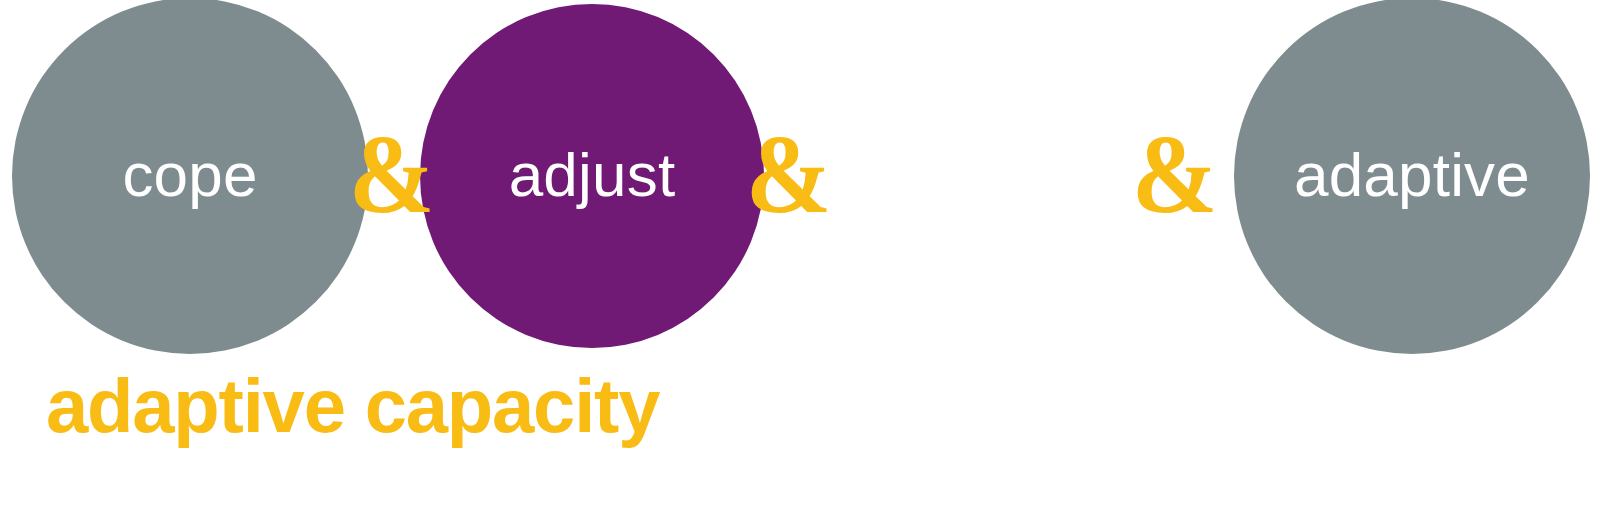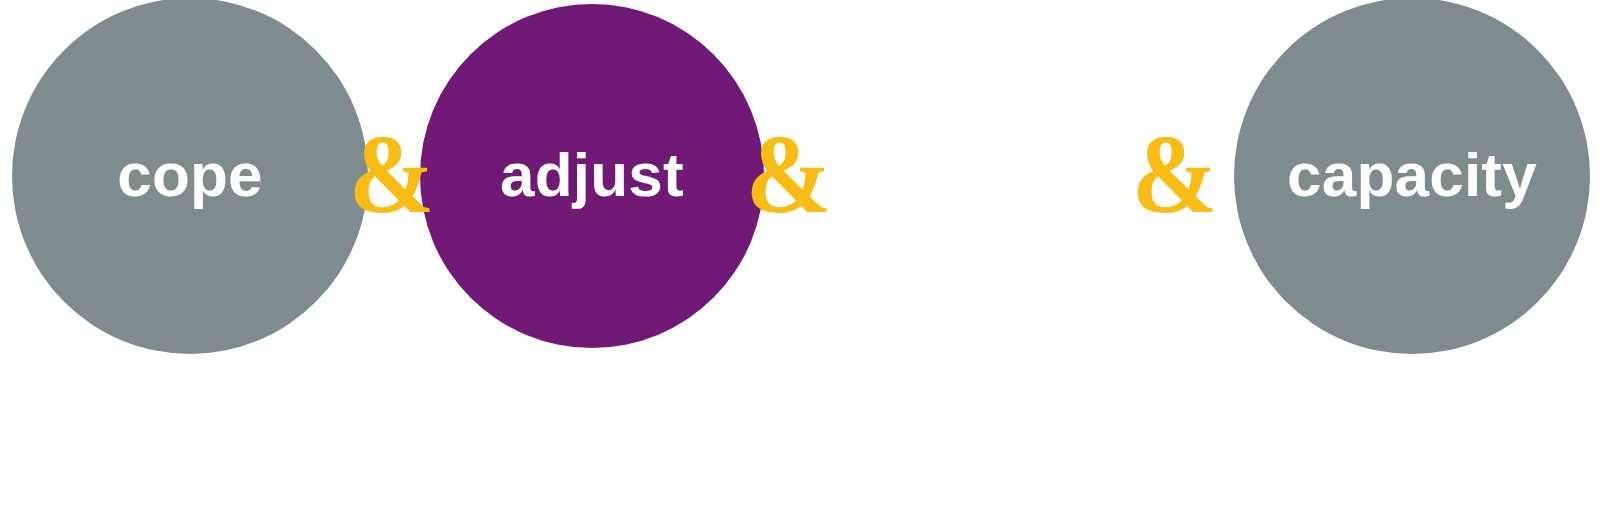--- a/index.html
+++ b/index.html
@@ -26,21 +26,21 @@
     position: absolute;
     border-radius: 50%;
     display: flex;
     align-items: center;
     justify-content: center;
     box-sizing: border-box;
   }
   .circle-label {
     color: #ffffff;
     font-family: "Liberation Sans", sans-serif;
-    font-weight: 700;
+    font-weight: 400;
     font-size: 62px;
     letter-spacing: 0.2px;
     line-height: 1;
     white-space: nowrap;
     transform: translateY(-1px);
   }
 
   
   .amp {
     position: absolute;
@@ -77,21 +77,22 @@
   <div class="circle" style="left: 12px; top: -2px; width: 356px; height: 356px; background: rgb(126, 140, 144);">
     <span class="circle-label" style="color: rgb(255, 255, 255);">cope</span>
   </div>
 
   <div class="circle" style="left: 420px; top: 4px; width: 344px; height: 344px; background: #701a75;">
     <span class="circle-label" style="color: rgb(255, 255, 255);">adjust</span>
   </div>
 
 
   <div class="circle" style="left: 1234px; top: -2px; width: 356px; height: 356px; background: rgb(126, 140, 144);">
-    <span class="circle-label" style="color: rgb(255, 255, 255);">capacity</span>
+    <span class="circle-label" style="color: rgb(255, 255, 255);">adaptive</span>
   </div>
 
   <div class="amp" style="left: 345px; top: 118px; color: rgb(249, 188, 21);">&amp;</div>
   <div class="amp" style="left: 742px; top: 118px; color: rgb(249, 188, 21);">&amp;</div>
   <div class="amp" style="left: 1128px; top: 118px; color: rgb(249, 188, 21);">&amp;</div>
 
+  <div id="caption" style="color: rgb(249, 188, 21);">adaptive capacity</div>
 
 </div>
 
 </body></html>

